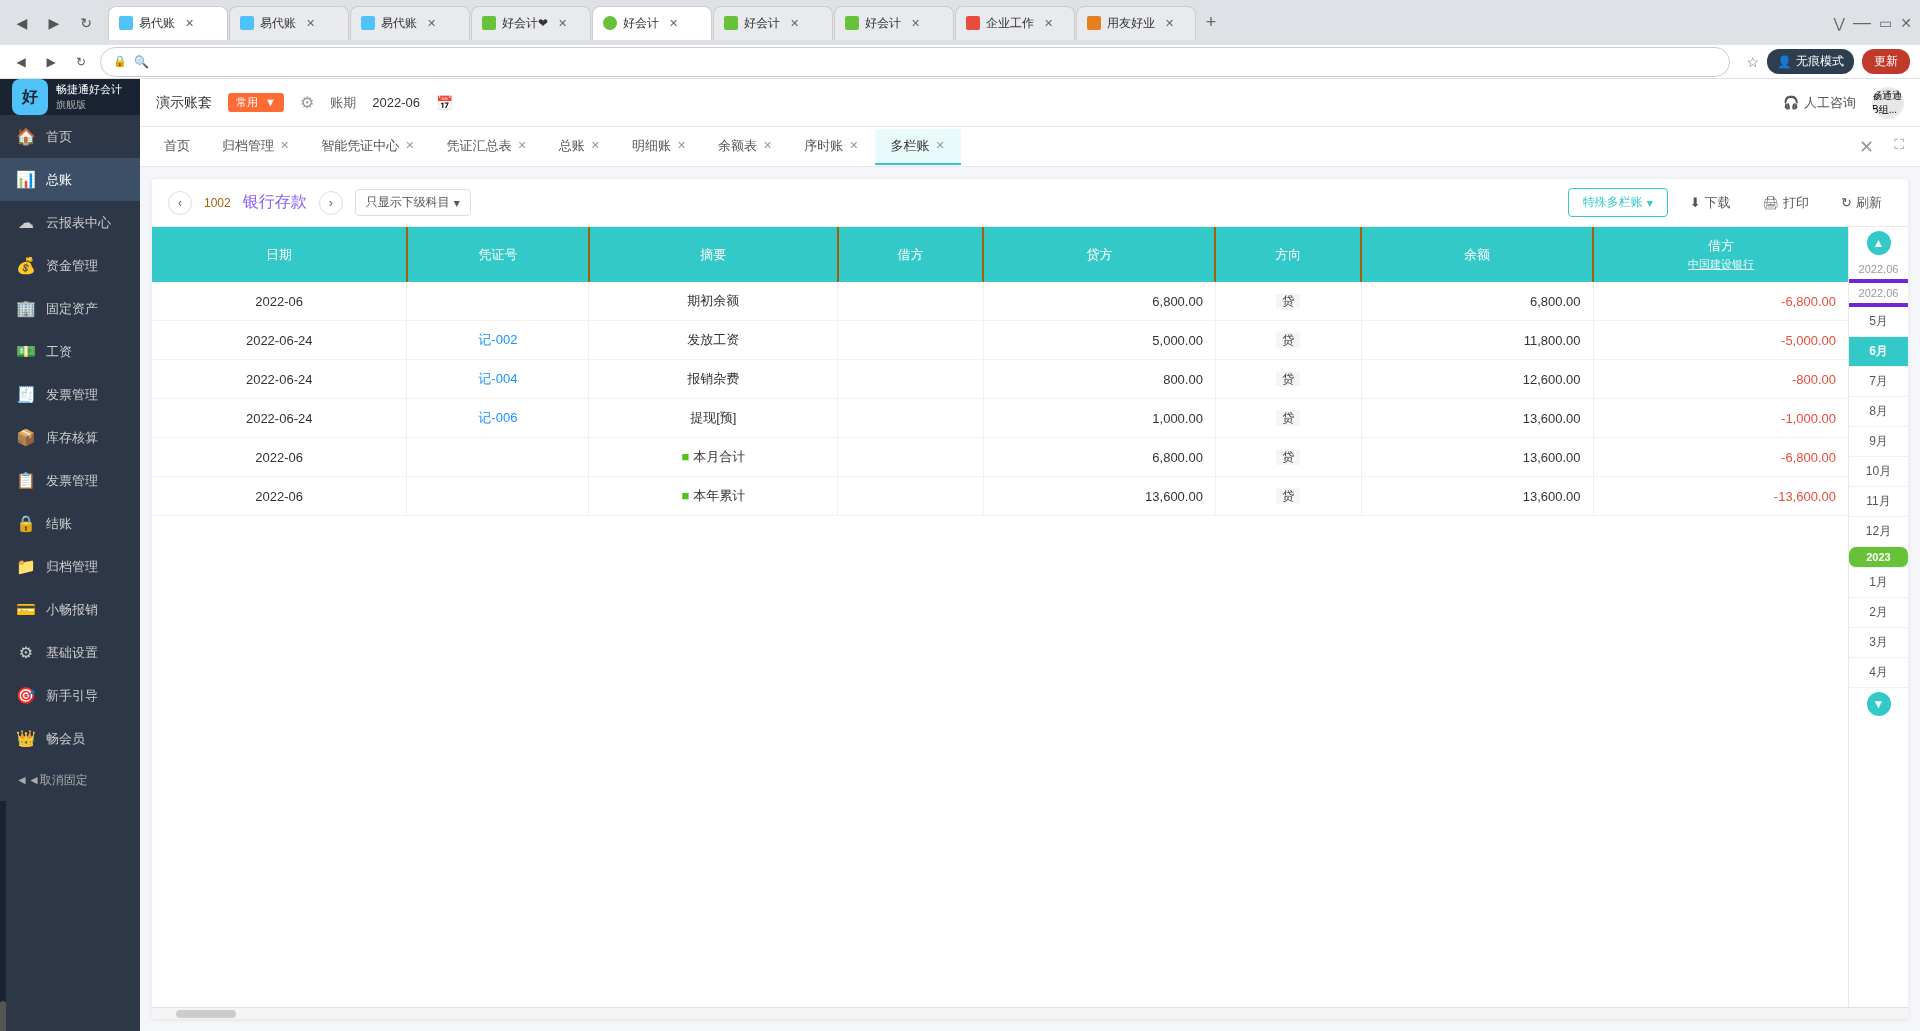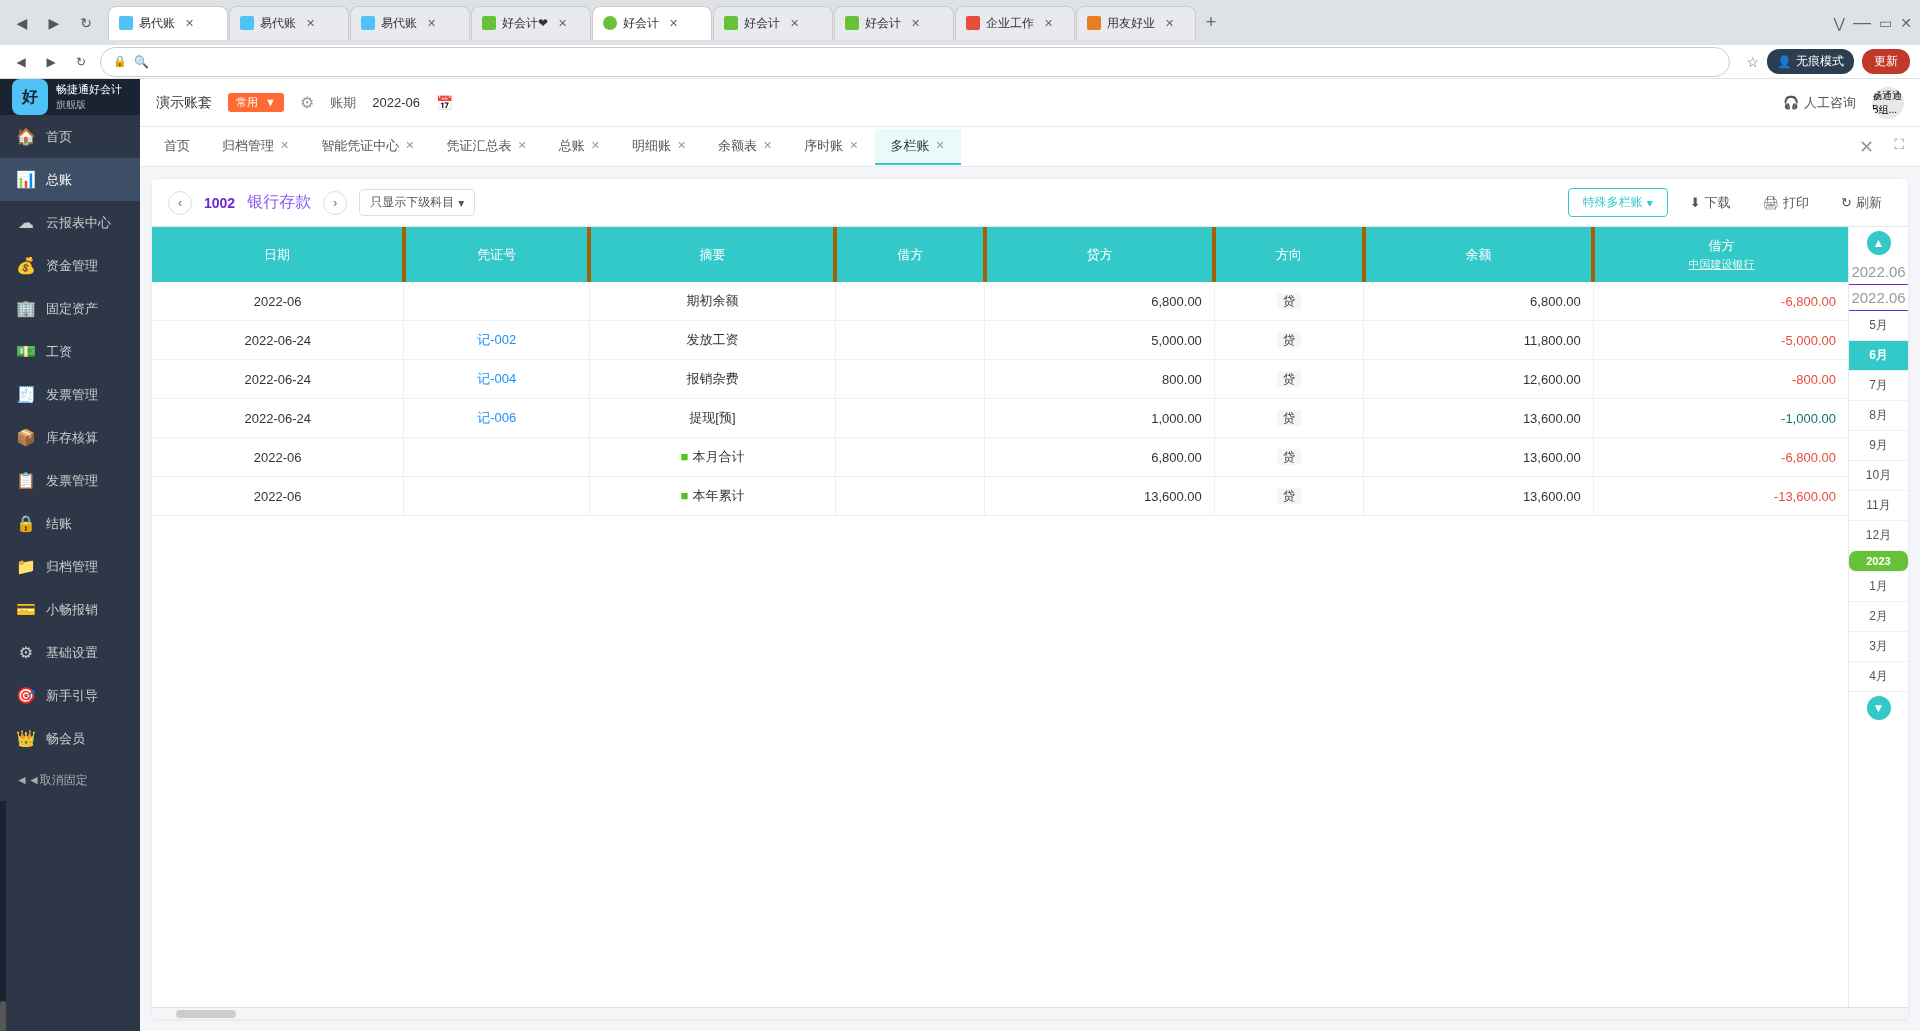--- a/index.html
+++ b/index.html
@@ -65,36 +65,36 @@
     .nav-btn { width: 24px; height: 24px; border-radius: 50%; border: 1px solid #ddd; background: white; display: flex; align-items: center; justify-content: center; font-size: 12px; cursor: pointer; color: #666; }
     .filter-dropdown { display: flex; align-items: center; gap: 4px; border: 1px solid #ddd; border-radius: 4px; padding: 4px 10px; font-size: 12px; color: #555; cursor: pointer; background: white; }
     .toolbar-right { margin-left: auto; display: flex; align-items: center; gap: 12px; }
     .multi-col-btn { border: 1px solid #33c9c9; color: #33c9c9; border-radius: 4px; padding: 5px 14px; font-size: 12px; cursor: pointer; display: flex; align-items: center; gap: 4px; background: white; }
     .action-btn { display: flex; align-items: center; gap: 4px; font-size: 13px; color: #555; cursor: pointer; padding: 5px 10px; }
 
     
     .table-container { flex: 1; overflow: auto; }
     table { width: 100%; border-collapse: collapse; min-width: 900px; }
     thead tr { background: #33c9c9; }
-    thead th { color: white; font-size: 13px; font-weight: 500; padding: 10px 12px; text-align: center; border-right: 4px solid #a16207; white-space: nowrap; }
+    thead th { color: white; font-size: 13px; font-weight: 500; padding: 10px 12px; text-align: center; border-right: 2px solid #a16207; white-space: nowrap; }
     thead th:last-child { border-right: none; }
     .th-sub { font-size: 11px; opacity: 0.9; margin-top: 2px; text-decoration: underline; }
     tbody tr { border-bottom: 1px solid #f0f0f0; }
     tbody td { padding: 10px 12px; font-size: 13px; color: #333; text-align: center; border-right: 1px solid #f0f0f0; }
     tbody td:last-child { border-right: none; }
     .voucher-link { color: #1890ff; cursor: pointer; text-decoration: none; }
     .td-right { text-align: right; }
     .direction-badge { background: #f5f5f5; padding: 1px 6px; border-radius: 2px; font-size: 12px; }
 
     
     .right-panel { width: 60px; background: white; border-left: 1px solid #e8e8e8; display: flex; flex-direction: column; align-items: center; overflow: hidden; flex-shrink: 0; }
     .month-item { width: 100%; text-align: center; padding: 6px 4px; font-size: 12px; color: #555; cursor: pointer; border-bottom: 1px solid #f0f0f0; }
     .month-item.active { background: #33c9c9; color: white; font-weight: bold; }
     .month-item.year-label { background: #67c23a; color: white; font-size: 11px; font-weight: bold; padding: 4px 2px; border-radius: 7px; }
-    .month-year-header { font-size: 15px; color: #999; padding: 4px 2px; width: 100%; text-align: center; border-bottom: 1px solid #6d28d9; }
+    .month-year-header { font-size: 11px; color: #999; padding: 4px 2px; width: 100%; text-align: center; border-bottom: 4px solid #6d28d9; }
     .scroll-up-btn { width: 24px; height: 24px; background: #33c9c9; border-radius: 50%; display: flex; align-items: center; justify-content: center; color: white; cursor: pointer; font-size: 12px; margin: 4px; }
     .scroll-down-btn { width: 24px; height: 24px; background: #33c9c9; border-radius: 50%; display: flex; align-items: center; justify-content: center; color: white; cursor: pointer; font-size: 12px; margin: 4px; }
 
     
     .h-scroll { height: 12px; background: #f5f5f5; border-top: 1px solid #e0e0e0; display: flex; align-items: center; padding: 0 4px; }
     .h-scroll-thumb { height: 8px; width: 60px; background: #ccc; border-radius: 4px; margin-left: 20px; }
 
     .content-right-wrapper { display: flex; flex: 1; overflow: hidden; }
   </style>
 </head>
@@ -323,21 +323,21 @@
         <div style="color:#999;cursor:pointer;padding:4px 8px;font-size:18px;">✕</div>
         <div style="color:#999;cursor:pointer;padding:4px 8px;font-size:14px;">⛶</div>
       </div>
     </div>
 
     <div class="content">
       <div class="content-panel">
 
         <div class="content-toolbar">
           <div class="nav-btn">‹</div>
-          <span style="font-size:14px;color:#6d28d9;font-weight:700;">1002</span>
+          <span style="font-size:12px;color:#a16207;font-weight:400;">1002</span>
           <span style="font-size:16px;color:#8b5cf6;font-weight:500;">银行存款</span>
           <div class="nav-btn">›</div>
           <div class="filter-dropdown">
             <span>只显示下级科目</span>
             <span>▾</span>
           </div>
           <div class="toolbar-right">
             <div class="multi-col-btn">
               <span>特殊多栏账</span>
               <span>▾</span>
@@ -407,21 +407,21 @@
                     <td class="td-right" style="color: rgb(231, 76, 60);">-800.00</td>
                   </tr>
                   <tr>
                     <td>2022-06-24</td>
                     <td><a class="voucher-link" href="#">记-006</a></td>
                     <td>提现[预]</td>
                     <td class="td-right"></td>
                     <td class="td-right">1,000.00</td>
                     <td><span class="direction-badge">贷</span></td>
                     <td class="td-right">13,600.00</td>
-                    <td class="td-right" style="color: #0f766e;">-1,000.00</td>
+                    <td class="td-right" style="color: #ef4444;">-1,000.00</td>
                   </tr>
                   <tr>
                     <td>2022-06</td>
                     <td></td>
                     <td><span style="color:#52c41a;margin-right:4px;">■</span>本月合计</td>
                     <td class="td-right"></td>
                     <td class="td-right">6,800.00</td>
                     <td><span class="direction-badge">贷</span></td>
                     <td class="td-right">13,600.00</td>
                     <td class="td-right" style="color: rgb(231, 76, 60);">-6,800.00</td>

